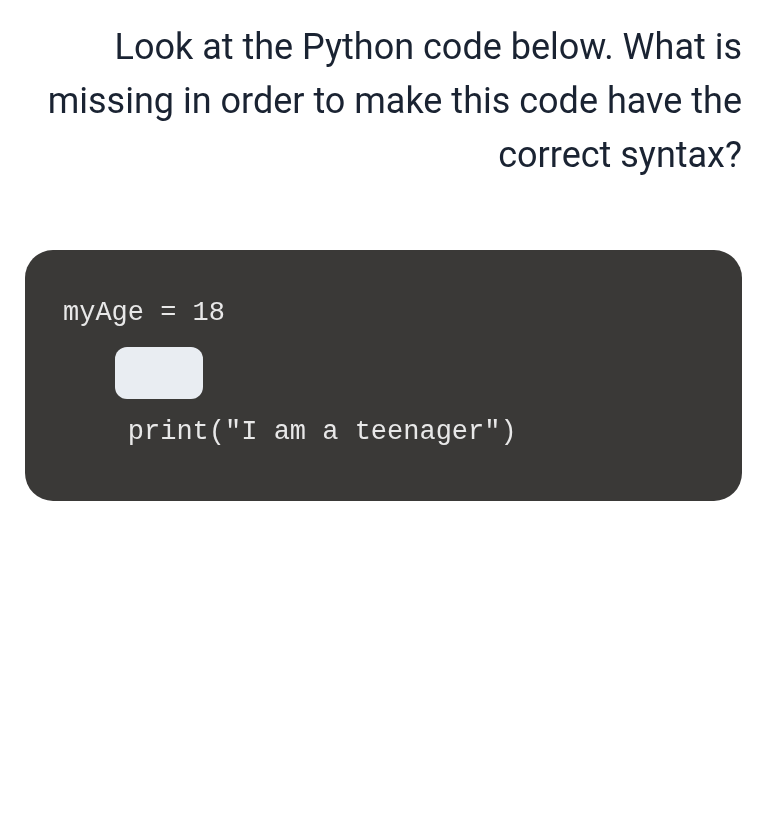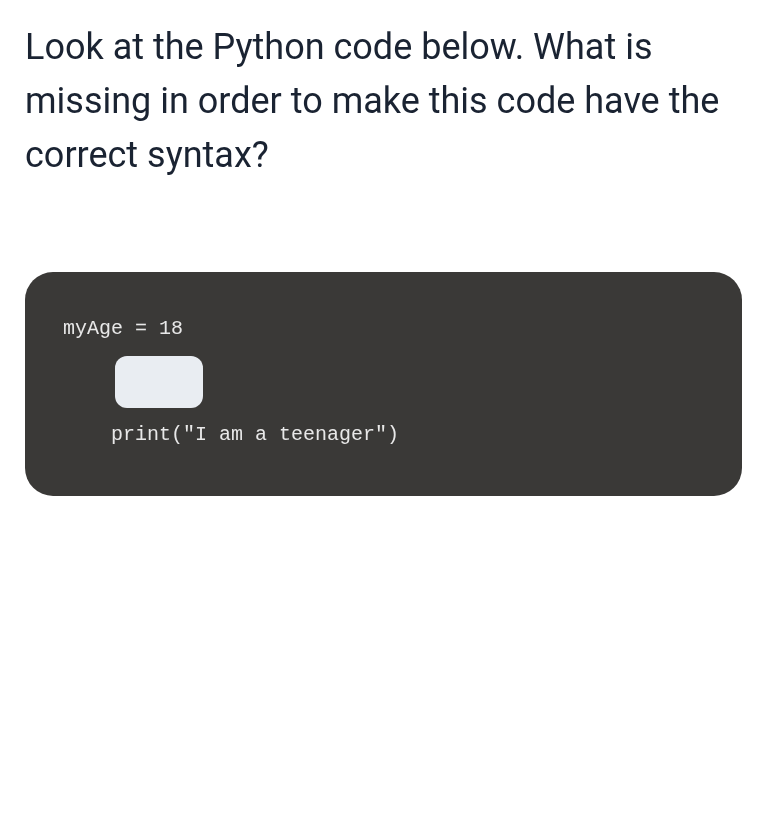--- a/index.html
+++ b/index.html
@@ -18,29 +18,30 @@
     
     .question-container {
       padding: 20px 25px;
     }
     
     .question-text {
       font-size: 36px;
       line-height: 1.5;
       color: #1a2332;
       font-weight: 400;
-      margin-bottom: 90px;
+      margin-bottom: 68px;
+      text-align: right;
     }
     
     .code-block {
       background: #3a3937;
       border-radius: 28px;
       padding: 38px 38px 42px 38px;
       font-family: 'Courier New', Consolas, Monaco, monospace;
-      font-size: 20px;
+      font-size: 27px;
       color: #e8e8e8;
       line-height: 1.9;
     }
     
     .code-line {
       white-space: pre;
     }
     
     .input-blank {
       display: inline-block;

